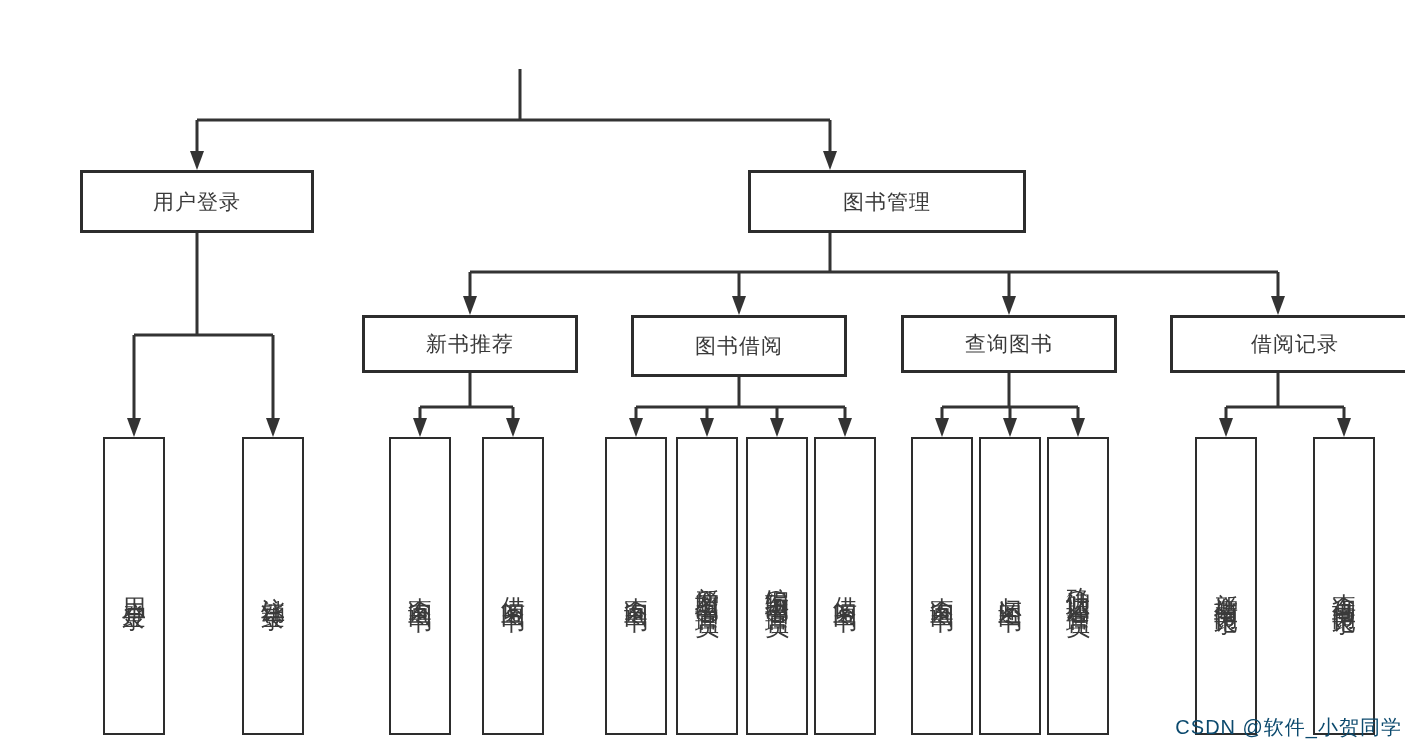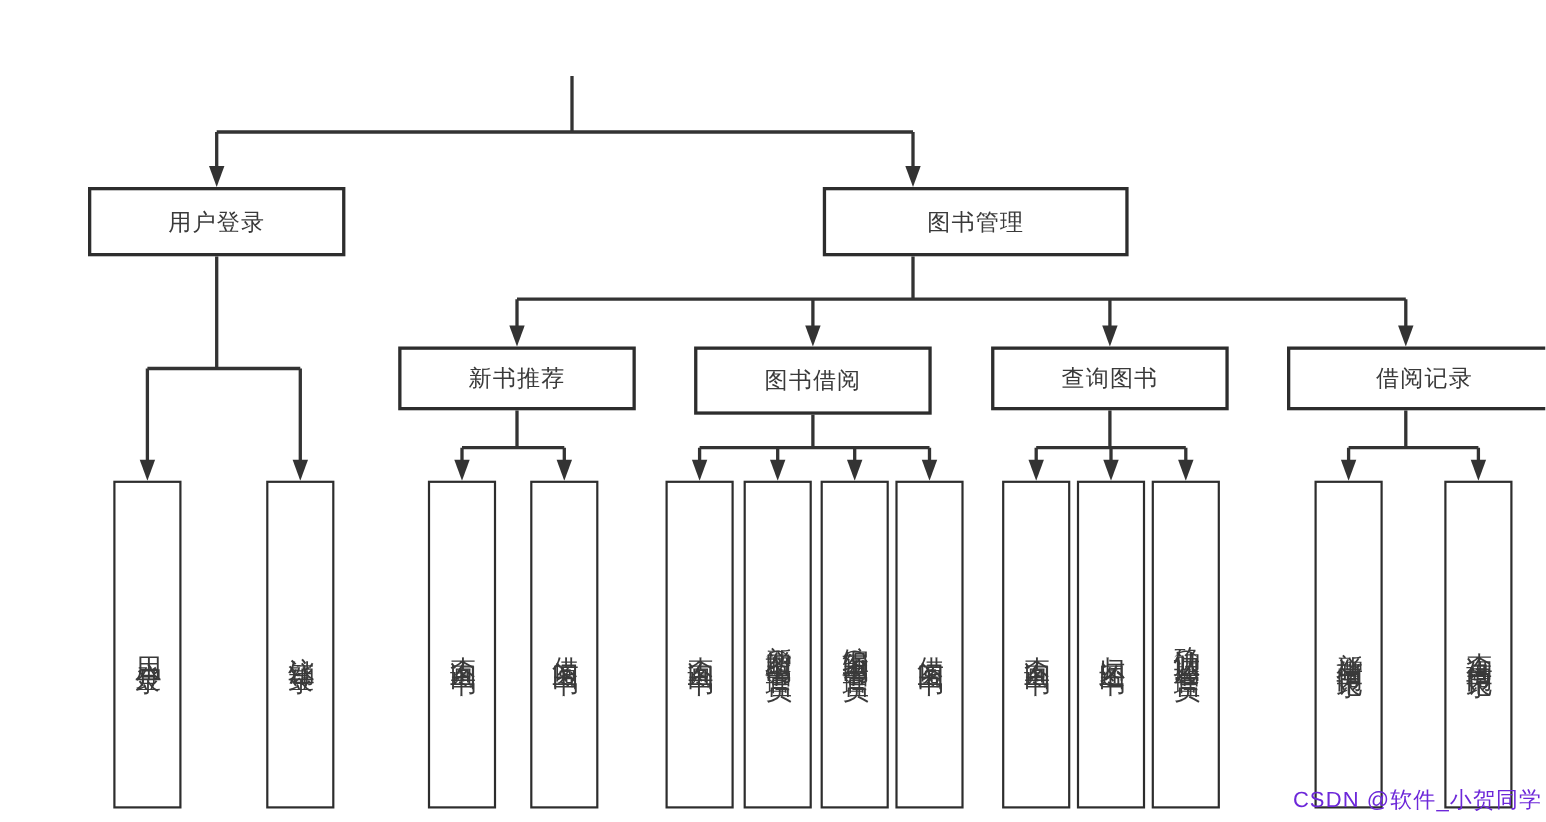--- a/index.html
+++ b/index.html
@@ -40,21 +40,21 @@
     z-index: 1;
     pointer-events: none;
   }
   #connectors path { stroke: #333333; stroke-width: 3; fill: none; }
   #connectors polygon { fill: #333333; stroke: none; }
   .watermark {
     position: absolute;
     right: 3px;
     top: 714px;
     font-size: 20px;
-    color: #6d28d9;
+    color: #0c4a6e;
     letter-spacing: 1px;
     z-index: 3;
     white-space: nowrap;
   }
 </style>
 </head>
 <body>
 
 <div id="stage">
 

